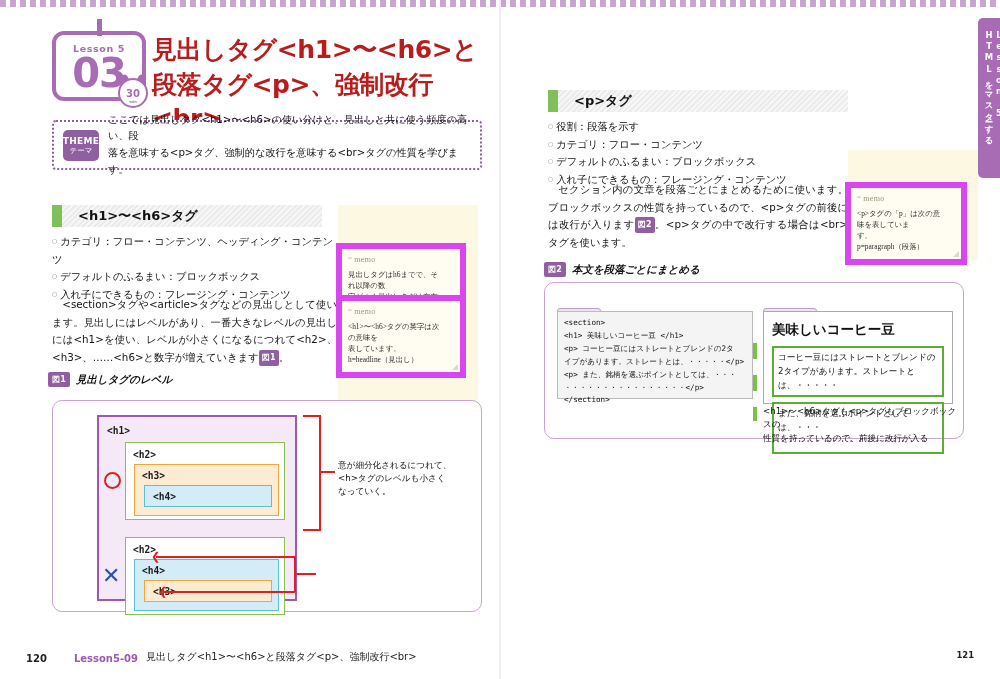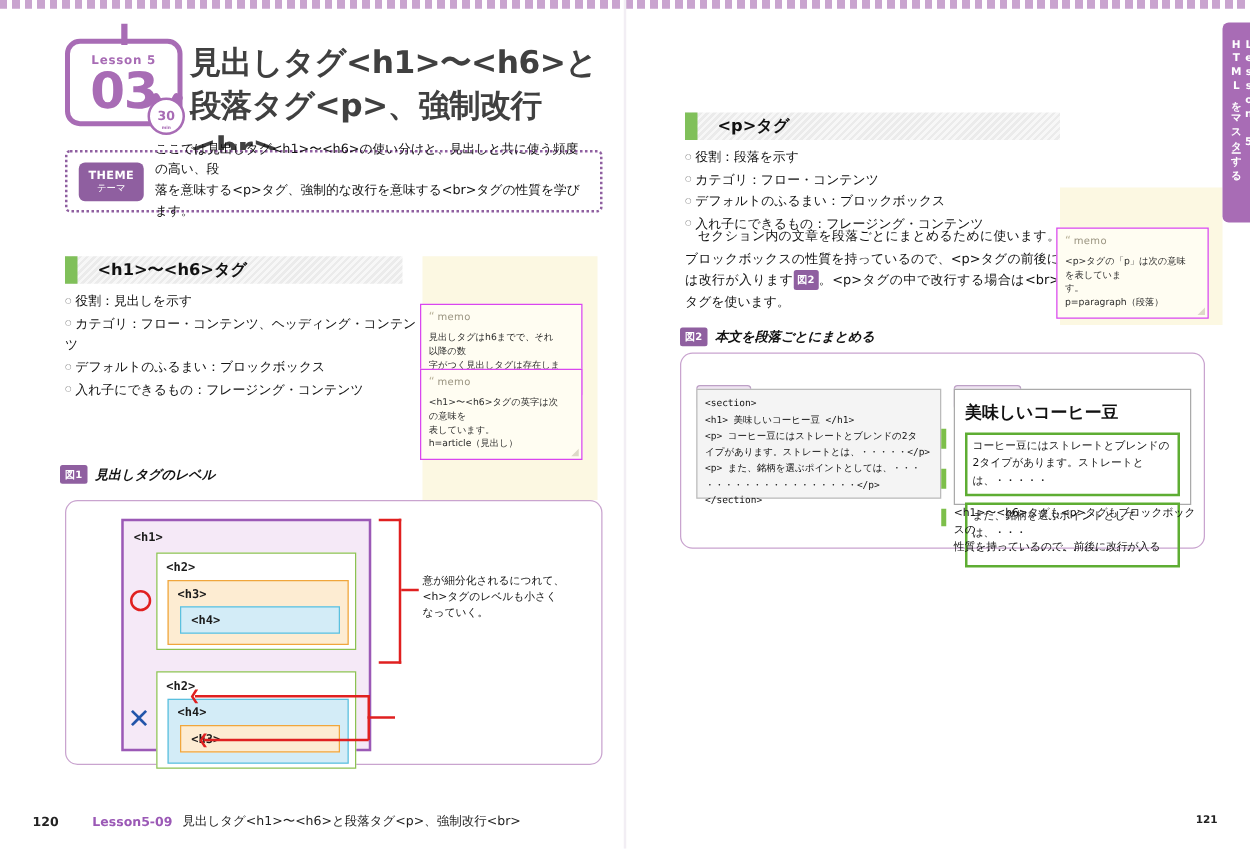--- a/index.html
+++ b/index.html
@@ -43,32 +43,32 @@
     border:2.5px solid #a86cb5; border-radius:50%; background:#fff;
     display:flex; align-items:center; justify-content:center;
     font-size:10px; font-weight:bold; color:#a86cb5;
   }
   .clock .ear { position:absolute; top:-5px; width:8px; height:7px; background:#a86cb5; border-radius:3px 3px 0 0;}
   .clock .earL{ left:0px; transform:rotate(-30deg);} .clock .earR{ right:0px; transform:rotate(30deg);}
   .clock .cmin{ position:absolute; bottom:2px; font-size:3.5px; color:#a86cb5; }
 
   .lesson-title {
     position:absolute; left:152px; top:33px; width:330px;
-    font-size:25px; font-weight:bold; color:#404040; line-height:1.38;
+    font-size:25px; font-weight:bold; color:#b91c1c; line-height:1.38;
     letter-spacing:-0.4px;
   }
 
   
   .theme-box {
     position:absolute; left:52px; top:120px; width:430px; height:50px;
     border:2px dotted #8f5fa0; border-radius:4px; background:#fff;
     display:flex; align-items:center; padding:0 9px;
   }
   .theme-chip {
-    width:52px; height:31px; border-radius:5px; background:#8f5fa0; color:#fff;
+    width:36px; height:31px; border-radius:5px; background:#8f5fa0; color:#fff;
     display:flex; flex-direction:column; align-items:center; justify-content:center;
     flex:0 0 auto; margin-right:9px;
   }
   .theme-chip .t1{ font-size:9px; font-weight:bold; letter-spacing:.3px; line-height:10px;}
   .theme-chip .t2{ font-size:7.5px; line-height:9px; }
   .theme-text { font-size:10.2px; line-height:1.62; color:#111; }
 
   
   .sec-head {
     position:absolute; height:22px; display:flex; align-items:center;
@@ -83,22 +83,22 @@
 
   .para { position:absolute; font-size:10.3px; line-height:1.72; color:#111; text-align:justify; }
   .para .ind { margin-left:1em; }
   .figref {
     display:inline-block; background:#8f5fa0; color:#fff; font-size:8px; font-weight:bold;
     padding:1px 3px; border-radius:2px; vertical-align:1px; letter-spacing:.2px;
   }
 
   
   .memo {
-    position:absolute; background:#fffdf2; border:1px solid #d946ef;
-    padding:4px 16px 7px 6px; font-size:7.4px; line-height:1.5; color:#2b2b2b;
+    position:absolute; background:#fffdf2; border:6px solid #d946ef;
+    padding:4px 16px 7px 6px; font-size:7.4px; line-height:1.5; color:#2b2b2b;font-family:Liberation Serif, serif;
   }
   .memo .mhead { color:#9a9480; font-size:8px; letter-spacing:.3px; margin-bottom:2px; }
   .memo .quo { font-size:9px; color:#b9b298; margin-right:2px; }
   .memo .fold { position:absolute; right:2px; bottom:2px; width:0;height:0;
     border-left:6px solid transparent; border-bottom:6px solid #cfc9b6; opacity:.7;}
   .memo-bg {
     position:absolute; background:#fcf8e2;
   }
 
   
@@ -215,41 +215,43 @@
         <div>落を意味する&lt;p&gt;タグ、強制的な改行を意味する&lt;br&gt;タグの性質を学びます。</div>
       </div>
     </div>
 
     <div class="sec-head" style="left:52px; top:205px; width:270px;">
       <div class="bar"></div>
       <div class="txt">&lt;h1&gt;〜&lt;h6&gt;タグ</div>
     </div>
 
     <ul class="bullets" style="left:52px; top:233px; width:285px;">
-      <li>役割：見出しを示す</li>
       <li>カテゴリ：フロー・コンテンツ、ヘッディング・コンテンツ</li>
       <li>デフォルトのふるまい：ブロックボックス</li>
       <li>入れ子にできるもの：フレージング・コンテンツ</li>
     </ul>
 
+    <div class="para" style="left:52px; top:296px; width:285px;">
+      <span class="ind">&lt;section&gt;タグや&lt;article&gt;タグなどの見出しとして使います。見出しにはレベルがあり、一番大きなレベルの見出しには&lt;h1&gt;を使い、レベルが小さくになるにつれて&lt;h2&gt;、&lt;h3&gt;、……&lt;h6&gt;と数字が増えていきます</span><span class="figref">図1</span><span>。</span>
+    </div>
 
     <div class="memo-bg" style="left:338px; top:205px; width:140px; height:195px;"></div>
 
     <div class="memo" style="left:336px; top:243px; width:130px;">
       <div class="mhead"><span class="quo">“</span><span>memo</span></div>
       <div>見出しタグはh6までで、それ以降の数</div>
       <div>字がつく見出しタグは存在しません。</div>
       <div class="fold"></div>
     </div>
 
     <div class="memo" style="left:336px; top:295px; width:130px;">
       <div class="mhead"><span class="quo">“</span><span>memo</span></div>
       <div>&lt;h1&gt;〜&lt;h6&gt;タグの英字は次の意味を</div>
       <div>表しています。</div>
-      <div>h=article（見出し）</div>
+      <div>h=headline（見出し）</div>
       <div class="fold"></div>
     </div>
 
     <div class="fig-cap" style="left:48px; top:372px;">
       <div class="num">図1</div>
       <div class="cap">見出しタグのレベル</div>
     </div>
 
     <div class="diagram">
       <div class="dia-outer">

